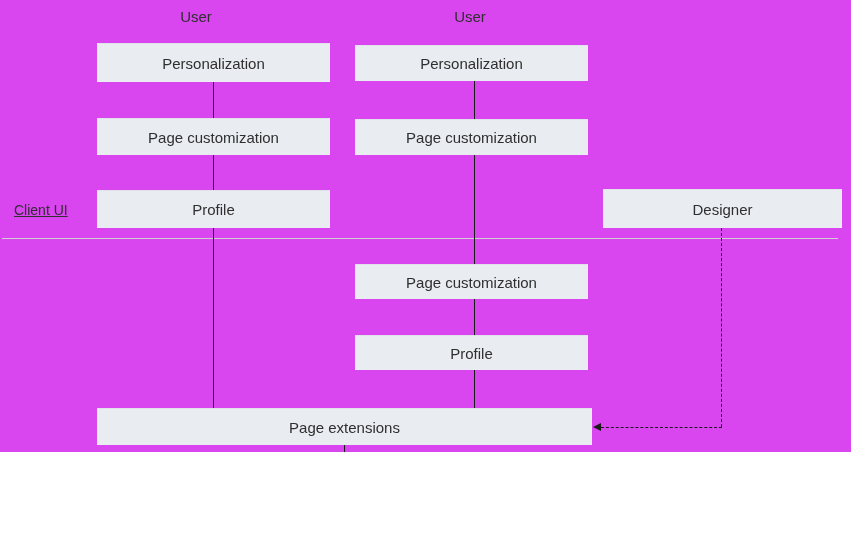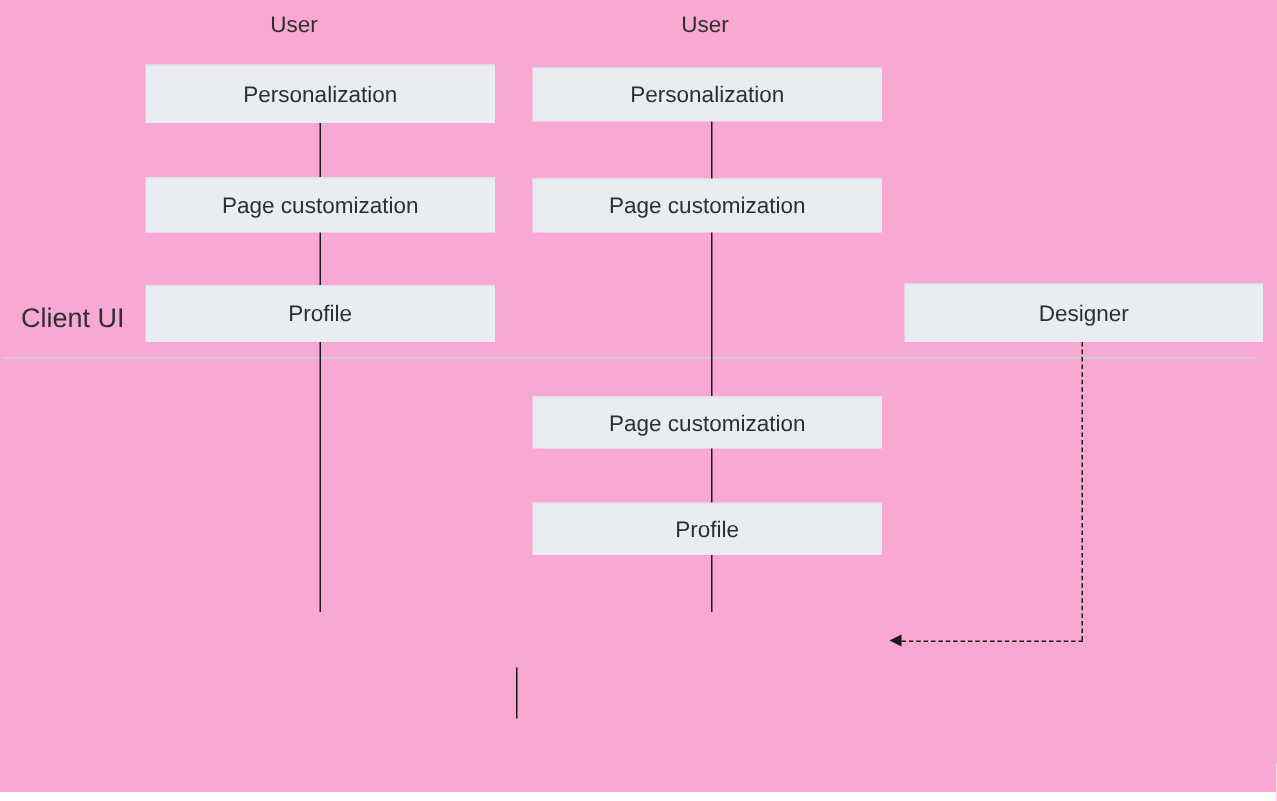--- a/index.html
+++ b/index.html
@@ -3,42 +3,43 @@
 <meta charset="utf-8">
 <style>
   html, body {
     margin: 0;
     padding: 0;
     background: #ffffff;
   }
   .diagram {
     position: relative;
     width: 851px;
-    height: 528px;
-    background: #f9a8d4;
+    height: 452px;
+    background: #d946ef;
     font-family: "Liberation Sans", sans-serif;
     color: var(--text, #2f2f2f);
     overflow: hidden;
   }
   .box {
     position: absolute;
     background: var(--box-fill, #e9ecf1);
     border-top: 1px solid var(--box-border, #dfe3e9);
     display: flex;
     align-items: center;
     justify-content: center;
     font-size: 15px;
     color: var(--text, #2f2f2f);
     box-sizing: border-box;
     white-space: nowrap;
   }
   .lane-label {
     position: absolute;
-    font-size: 18px;
+    font-size: 14px;
     color: var(--text, #2f2f2f);
+    text-decoration: underline;
   }
   .actor-label {
     position: absolute;
     font-size: 15px;
     color: var(--text, #2f2f2f);
     width: 72px;
     text-align: center;
   }
   .vline {
     position: absolute;
@@ -89,20 +90,21 @@
   <div class="box" style="left:97px; top:190px; width:233px; height:38px;">Profile</div>
 
   <div class="box" style="left:355px; top:45px; width:233px; height:36px;">Personalization</div>
   <div class="box" style="left:355px; top:119px; width:233px; height:36px;">Page customization</div>
 
   <div class="box" style="left:355px; top:264px; width:233px; height:35px;">Page customization</div>
   <div class="box" style="left:355px; top:335px; width:233px; height:35px;">Profile</div>
 
   <div class="box" style="left:603px; top:189px; width:239px; height:39px;">Designer</div>
 
+  <div class="box" style="left:97px; top:408px; width:495px; height:37px;">Page extensions</div>
 
   <div class="vline" style="left:213px; top:82px; height:36px;"></div>
   <div class="vline" style="left:213px; top:155px; height:35px;"></div>
   <div class="vline" style="left:213px; top:228px; height:180px;"></div>
 
   <div class="vline" style="left:474px; top:81px; height:38px;"></div>
   <div class="vline" style="left:474px; top:155px; height:109px;"></div>
   <div class="vline" style="left:474px; top:299px; height:36px;"></div>
   <div class="vline" style="left:474px; top:370px; height:38px;"></div>
 

